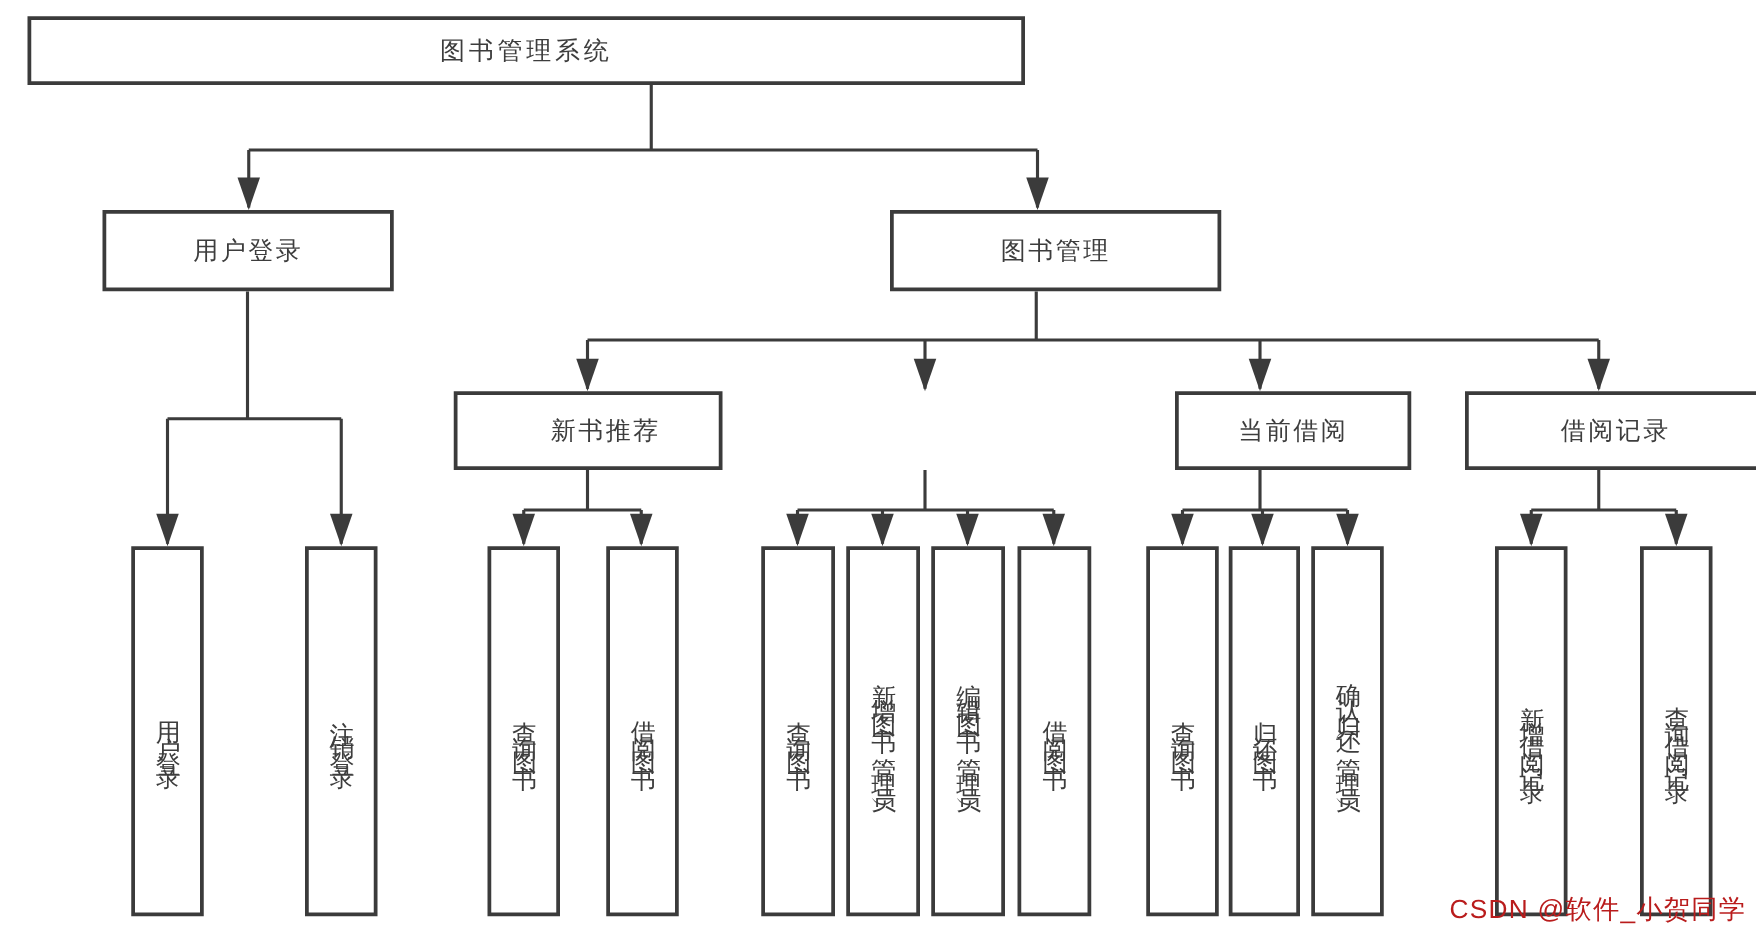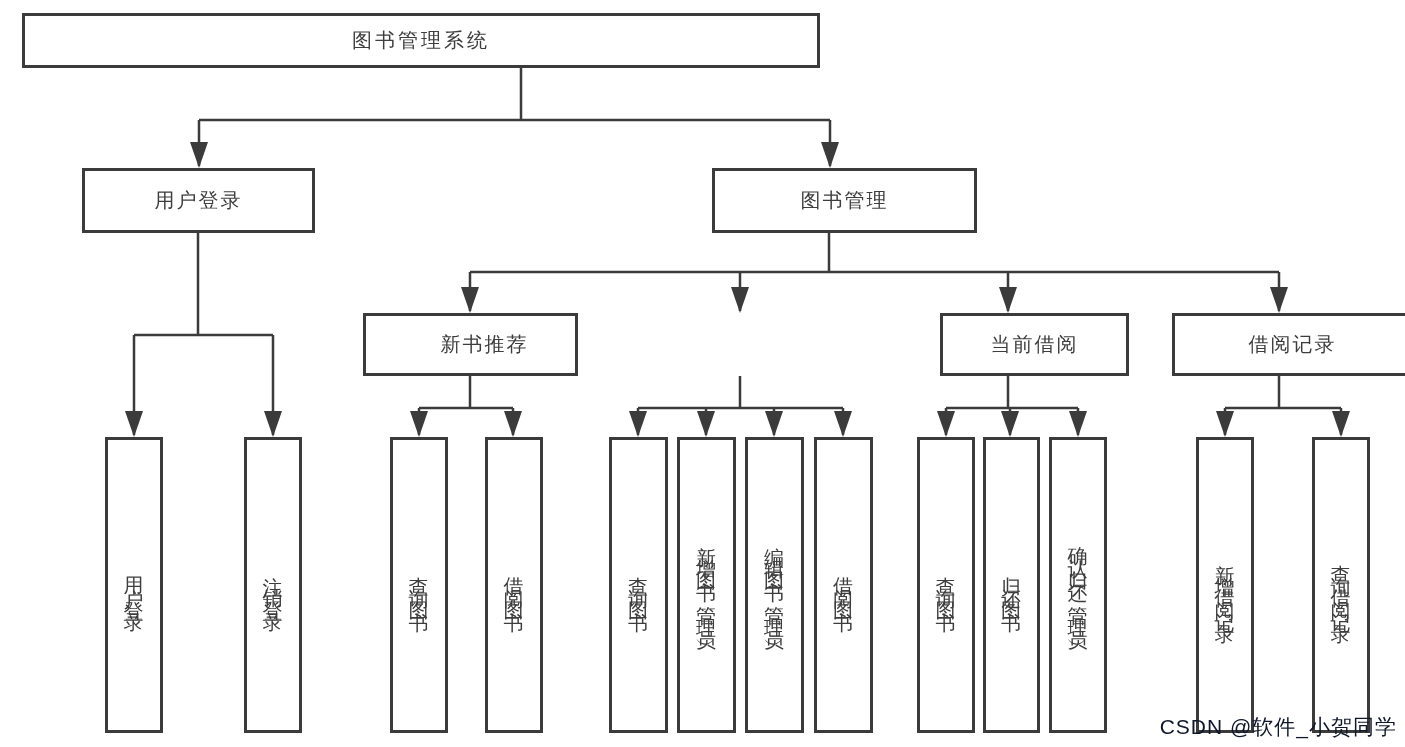--- a/index.html
+++ b/index.html
@@ -33,21 +33,21 @@
     font-size:20px;
     letter-spacing:12px;
     line-height:1;
   }
   .root .lbl{font-size:20px;letter-spacing:3px;}
   #watermark{
     position:absolute;
     right:8px;
     bottom:6px;
     font-size:21px;
-    color:#0f172a;
+    color:#b91c1c;
     letter-spacing:1px;
     white-space:nowrap;
   }
 </style>
 </head>
 <body>
 
 <div id="canvas">
 
   <svg id="connectors" viewBox="0 0 1405 747" xmlns="http://www.w3.org/2000/svg">

